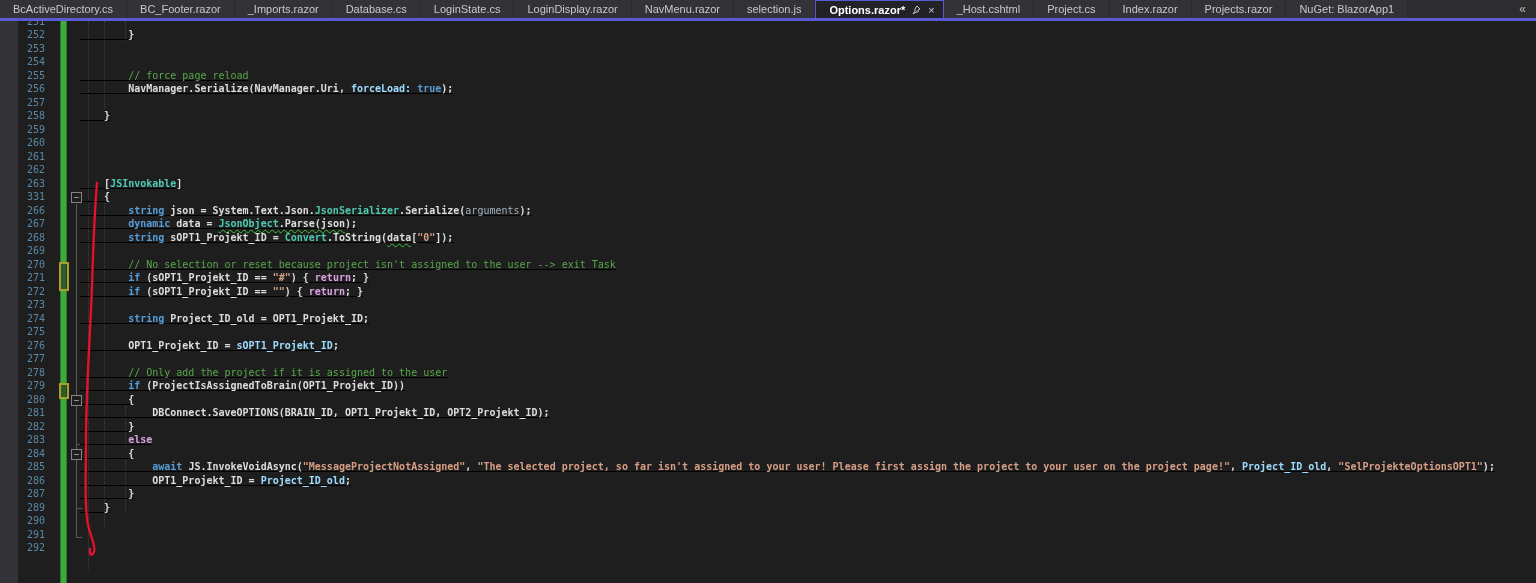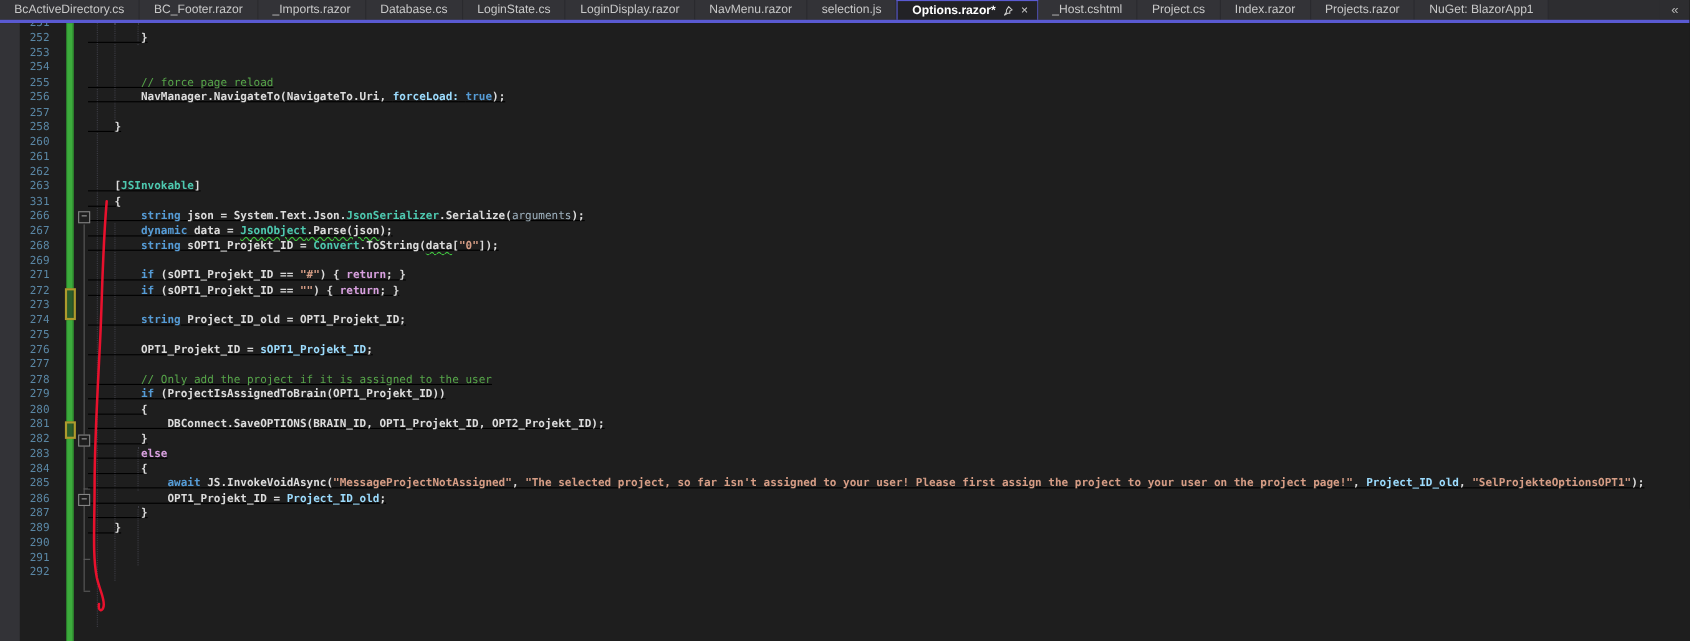--- a/index.html
+++ b/index.html
@@ -125,32 +125,34 @@
   <div class="fold-tick" style="top:423px;"></div>
   <div class="fold-tick" style="top:487px;"></div>
   <div class="fold-tick" style="top:516px;"></div>
 
   <div class="rows" id="rows">
       <div class="row"><span class="ln">251</span><span class="lc"></span></div>
       <div class="row"><span class="ln">252</span><span class="lc"><span class="tk f">        }</span></span></div>
       <div class="row"><span class="ln">253</span><span class="lc"></span></div>
       <div class="row"><span class="ln">254</span><span class="lc"></span></div>
       <div class="row"><span class="ln">255</span><span class="lc"><span class="tk c">        // force page reload</span></span></div>
-      <div class="row"><span class="ln">256</span><span class="lc"><span class="tk f">        NavManager.NavigateTo(NavigateTo.Uri, </span><span class="tk v">forceLoad:</span><span class="tk f"> </span><span class="tk k">true</span><span class="tk f">);</span></span></div>
+      <div class="row"><span class="ln">256</span><span class="lc"><span class="tk f">        NavManager.Serialize(NavManager.Uri, </span><span class="tk v">forceLoad:</span><span class="tk f"> </span><span class="tk k">true</span><span class="tk f">);</span></span></div>
       <div class="row"><span class="ln">257</span><span class="lc"></span></div>
       <div class="row"><span class="ln">258</span><span class="lc"><span class="tk f">    }</span></span></div>
+      <div class="row"><span class="ln">259</span><span class="lc"></span></div>
       <div class="row"><span class="ln">260</span><span class="lc"></span></div>
       <div class="row"><span class="ln">261</span><span class="lc"></span></div>
       <div class="row"><span class="ln">262</span><span class="lc"></span></div>
       <div class="row"><span class="ln">263</span><span class="lc"><span class="tk f">    [</span><span class="tk ty">JSInvokable</span><span class="tk f">]</span></span></div>
       <div class="row"><span class="ln">331</span><span class="lc"><span class="tk f">    {</span></span></div>
       <div class="row"><span class="ln">266</span><span class="lc"><span class="tk k">        string</span><span class="tk f"> json = System.Text.Json.</span><span class="tk ty">JsonSerializer</span><span class="tk f">.Serialize(</span><span class="tk par">arguments</span><span class="tk f">);</span></span></div>
       <div class="row"><span class="ln">267</span><span class="lc"><span class="tk k">        dynamic</span><span class="tk f"> data = </span><span class="tk ty u">JsonObject</span><span class="tk f u">.Parse(</span><span class="tk f u">json</span><span class="tk f">);</span></span></div>
       <div class="row"><span class="ln">268</span><span class="lc"><span class="tk k">        string</span><span class="tk f"> sOPT1_Projekt_ID = </span><span class="tk ty">Convert</span><span class="tk f">.ToString(</span><span class="tk f u">data</span><span class="tk f">[</span><span class="tk s">"0"</span><span class="tk f">]);</span></span></div>
       <div class="row"><span class="ln">269</span><span class="lc"></span></div>
+      <div class="row"><span class="ln">270</span><span class="lc"><span class="tk c">        // No selection or reset because project isn't assigned to the user --&gt; exit Task</span></span></div>
       <div class="row"><span class="ln">271</span><span class="lc"><span class="tk k">        if</span><span class="tk f"> (sOPT1_Projekt_ID == </span><span class="tk s">"#"</span><span class="tk f">) { </span><span class="tk ct">return</span><span class="tk f">; }</span></span></div>
       <div class="row"><span class="ln">272</span><span class="lc"><span class="tk k">        if</span><span class="tk f"> (sOPT1_Projekt_ID == </span><span class="tk s">""</span><span class="tk f">) { </span><span class="tk ct">return</span><span class="tk f">; }</span></span></div>
       <div class="row"><span class="ln">273</span><span class="lc"></span></div>
       <div class="row"><span class="ln">274</span><span class="lc"><span class="tk k">        string</span><span class="tk f"> Project_ID_old = OPT1_Projekt_ID;</span></span></div>
       <div class="row"><span class="ln">275</span><span class="lc"></span></div>
       <div class="row"><span class="ln">276</span><span class="lc"><span class="tk f">        OPT1_Projekt_ID = </span><span class="tk v">sOPT1_Projekt_ID</span><span class="tk f">;</span></span></div>
       <div class="row"><span class="ln">277</span><span class="lc"></span></div>
       <div class="row"><span class="ln">278</span><span class="lc"><span class="tk c">        // Only add the project if it is assigned to the user</span></span></div>
       <div class="row"><span class="ln">279</span><span class="lc"><span class="tk k">        if</span><span class="tk f"> (ProjectIsAssignedToBrain(OPT1_Projekt_ID))</span></span></div>
       <div class="row"><span class="ln">280</span><span class="lc"><span class="tk f">        {</span></span></div>

